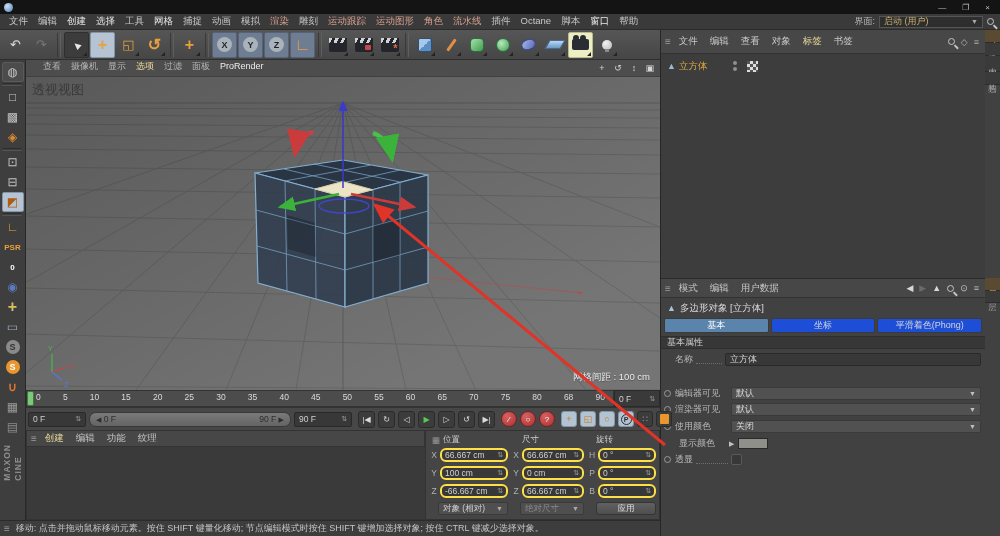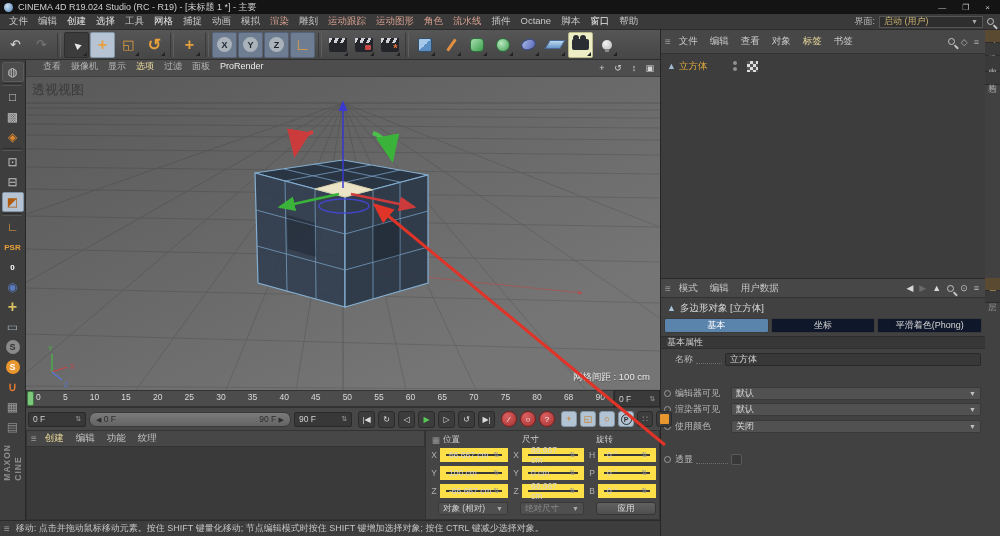--- a/index.html
+++ b/index.html
@@ -81,21 +81,21 @@
 .phong{width:11px;height:11px;margin-left:10px;background-color:#555;background-image:linear-gradient(45deg,#ddd 25%,transparent 25%,transparent 75%,#ddd 75%),linear-gradient(45deg,#ddd 25%,#555 25%,#555 75%,#ddd 75%);background-size:6px 6px;background-position:0 0,3px 3px}
 .side-tabs{position:absolute;left:324px;width:16px;display:flex;flex-direction:column}
 .vtab{width:16px;background:#3a3a3a;border-bottom:1px solid #2c2c2c;color:#9a9a9a;display:flex;align-items:center;justify-content:center;padding:5px 0;font-size:8.5px}
 .vtab span{writing-mode:vertical-rl;letter-spacing:1px}
 .vtab.active{background:#5a4a32;color:#e8b060}
 .am-menu{position:absolute;left:0;top:248px;width:324px;height:20px;background:#474747;border-top:1px solid #2a2a2a;border-bottom:1px solid #323232;display:flex;align-items:center;font-size:9.5px;padding-left:4px}
 .am-menu .menu-item{padding:0 6px}
 .am-title{position:absolute;left:0;top:270px;width:324px;height:16px;display:flex;align-items:center;font-size:9.5px;color:#dcdcdc;padding-left:6px;gap:4px}
 .am-title .tic{color:#a8c4dc;font-size:9px}
 .am-tabs{position:absolute;left:0;top:288px;width:324px;height:16px;display:flex;gap:2px;padding:0 3px}
-.am-tab{flex:1;height:15px;background:#0f172a;border:1px solid #3a3a3a;border-radius:2px;display:flex;align-items:center;justify-content:center;font-size:9px;color:#d4d4d4}
+.am-tab{flex:1;height:15px;background:#1d4ed8;border:1px solid #3a3a3a;border-radius:2px;display:flex;align-items:center;justify-content:center;font-size:9px;color:#d4d4d4}
 .am-tab.active{background:#5b84ad;color:#fff}
 .am-section{position:absolute;left:0;top:306px;width:324px;height:13px;background:#373737;border-top:1px solid #2e2e2e;border-bottom:1px solid #2e2e2e;font-size:9px;color:#cfcfcf;display:flex;align-items:center;padding-left:6px}
 .am-row{position:absolute;left:0;width:324px;height:15px;display:flex;align-items:center;font-size:9px}
 .rec{width:7px;height:7px;border:1px solid #999;border-radius:50%;margin-left:3px;flex:none}
 .lblbox{width:56px;display:flex;align-items:flex-end;margin-left:4px;flex:none;color:#b8b8b8}
 .lblbox.noind{margin-left:14px;width:50px}
 .leader{flex:1;border-bottom:1px dotted #6e6e6e;margin:0 3px 2px 3px;height:6px}
 .af-input{flex:1;height:13px;background:#383838;border:1px solid #292929;border-radius:2px;color:#d0d0d0;display:flex;align-items:center;padding:0 4px;margin-right:4px}
 .af-select{flex:1;height:13px;background:#515151;border:1px solid #3a3a3a;border-radius:2px;color:#dadada;display:flex;align-items:center;padding:0 4px;margin-right:4px}
 .af-select .car{margin-left:auto;font-size:7px;color:#c0c0c0}
@@ -120,38 +120,37 @@
 .pcirc{width:11px;height:11px;border:1.5px solid #2e2e2e;border-radius:50%;color:#2e2e2e;font-size:7px;font-weight:700;display:flex;align-items:center;justify-content:center}
 .filmic{width:9px;height:14px;background:#e8962e;border-radius:1px;box-shadow:inset 0 2px 0 #3a3a3a,inset 0 -2px 0 #3a3a3a}
 
 .mat-menu{position:absolute;left:26px;top:430px;width:399px;height:17px;background:#474747;border:1px solid #333;display:flex;align-items:center;font-size:9.5px;padding-left:4px}
 .mat-menu .menu-item{padding:0 6px}
 .mat-body{position:absolute;left:26px;top:447px;width:399px;height:73px;background:#3a3a3a;border-left:1px solid #333;border-bottom:1px solid #333}
 .coords{position:absolute;left:425px;top:430px;width:235px;height:90px;background:#454545;border:1px solid #333;font-size:8.5px}
 .chead{position:absolute;top:3px;color:#cfcfcf;display:flex;gap:3px;align-items:center}
 .crow{position:absolute;display:flex;align-items:center;gap:2px}
 .caxis{width:8px;color:#b0b0b0;text-align:center;flex:none}
-.cfield{height:14px;background:#383838;border:6px solid #fde047;border-radius:0;color:#d0d0d0;display:flex;align-items:center;padding:0 3px;flex:1}
+.cfield{height:14px;background:#383838;border:2px solid #fde047;border-radius:6px;color:#d0d0d0;display:flex;align-items:center;padding:0 3px;flex:1}
 .cdd{height:13px;background:#4f4f4f;border:1px solid #3a3a3a;border-radius:2px;display:flex;align-items:center;padding:0 4px;color:#cfcfcf}
 .cdd.dis{color:#8a8a8a}
 .cdd .car{margin-left:auto;font-size:7px;color:#aaa}
 .applybtn{height:13px;background:linear-gradient(#616161,#4e4e4e);border:1px solid #353535;border-radius:3px;color:#e2e2e2;display:flex;align-items:center;justify-content:center}
 
 .statusbar{position:absolute;left:0;top:520px;width:660px;height:16px;background:#3d3d3d;border-top:1px solid #2b2b2b;display:flex;align-items:center;gap:4px;padding-left:4px;font-size:9px;color:#c4c4c4;white-space:nowrap;overflow:hidden}
 .anno{position:absolute;left:0;top:0;z-index:99;pointer-events:none}
 .car{font-size:7px}
 </style>
 </head>
 <body>
 
 <div id="app">
 
   <div class="titlebar">
     <span class="c4dlogo"></span>
-    <span>CINEMA 4D R19.024 Studio (RC - R19) - [未标题 1 *] - 主要</span>
     <span class="winbtns">
       <span>—</span>
       <span>❐</span>
       <span>×</span>
     </span>
   </div>
 
   <div class="menubar">
     <span><span class="menu-item" style="color: rgb(200, 200, 200);">文件</span><span class="menu-item" style="color: rgb(200, 200, 200);">编辑</span><span class="menu-item" style="color: rgb(232, 232, 232);">创建</span><span class="menu-item" style="color: rgb(232, 232, 232);">选择</span><span class="menu-item" style="color: rgb(200, 200, 200);">工具</span><span class="menu-item" style="color: rgb(232, 232, 232);">网格</span><span class="menu-item" style="color: rgb(200, 200, 200);">捕捉</span><span class="menu-item" style="color: rgb(200, 200, 200);">动画</span><span class="menu-item" style="color: rgb(200, 200, 200);">模拟</span><span class="menu-item" style="color: rgb(216, 160, 144);">渲染</span><span class="menu-item" style="color: rgb(200, 200, 200);">雕刻</span><span class="menu-item" style="color: rgb(216, 160, 144);">运动跟踪</span><span class="menu-item" style="color: rgb(216, 160, 144);">运动图形</span><span class="menu-item" style="color: rgb(216, 160, 144);">角色</span><span class="menu-item" style="color: rgb(216, 160, 144);">流水线</span><span class="menu-item" style="color: rgb(200, 200, 200);">插件</span><span class="menu-item" style="color: rgb(200, 200, 200);">Octane</span><span class="menu-item" style="color: rgb(200, 200, 200);">脚本</span><span class="menu-item" style="color: rgb(232, 232, 232);">窗口</span><span class="menu-item" style="color: rgb(200, 200, 200);">帮助</span></span>
     <span class="iface">
@@ -540,20 +539,27 @@
     <div class="am-row" style="top:389px">
       <span class="rec"></span>
       <span class="lblbox">
           <span>使用颜色</span>
         </span>
       <span class="af-select">
           <span>关闭</span>
           <span class="car">▼</span>
         </span>
     </div>
+    <div class="am-row" style="top:406px">
+      <span class="lblbox noind" style="margin-left:18px">
+          <span>显示颜色</span>
+        </span>
+      <span class="rarrow">▶</span>
+      <span class="swatch"></span>
+    </div>
     <div class="am-row" style="top:422px">
       <span class="rec"></span>
       <span class="lblbox">
           <span>透显</span>
           <span class="leader"></span>
         </span>
       <span class="chk" style="margin-right:240px"></span>
     </div>
 
     <div class="side-tabs" style="top:248px;height:258px">

